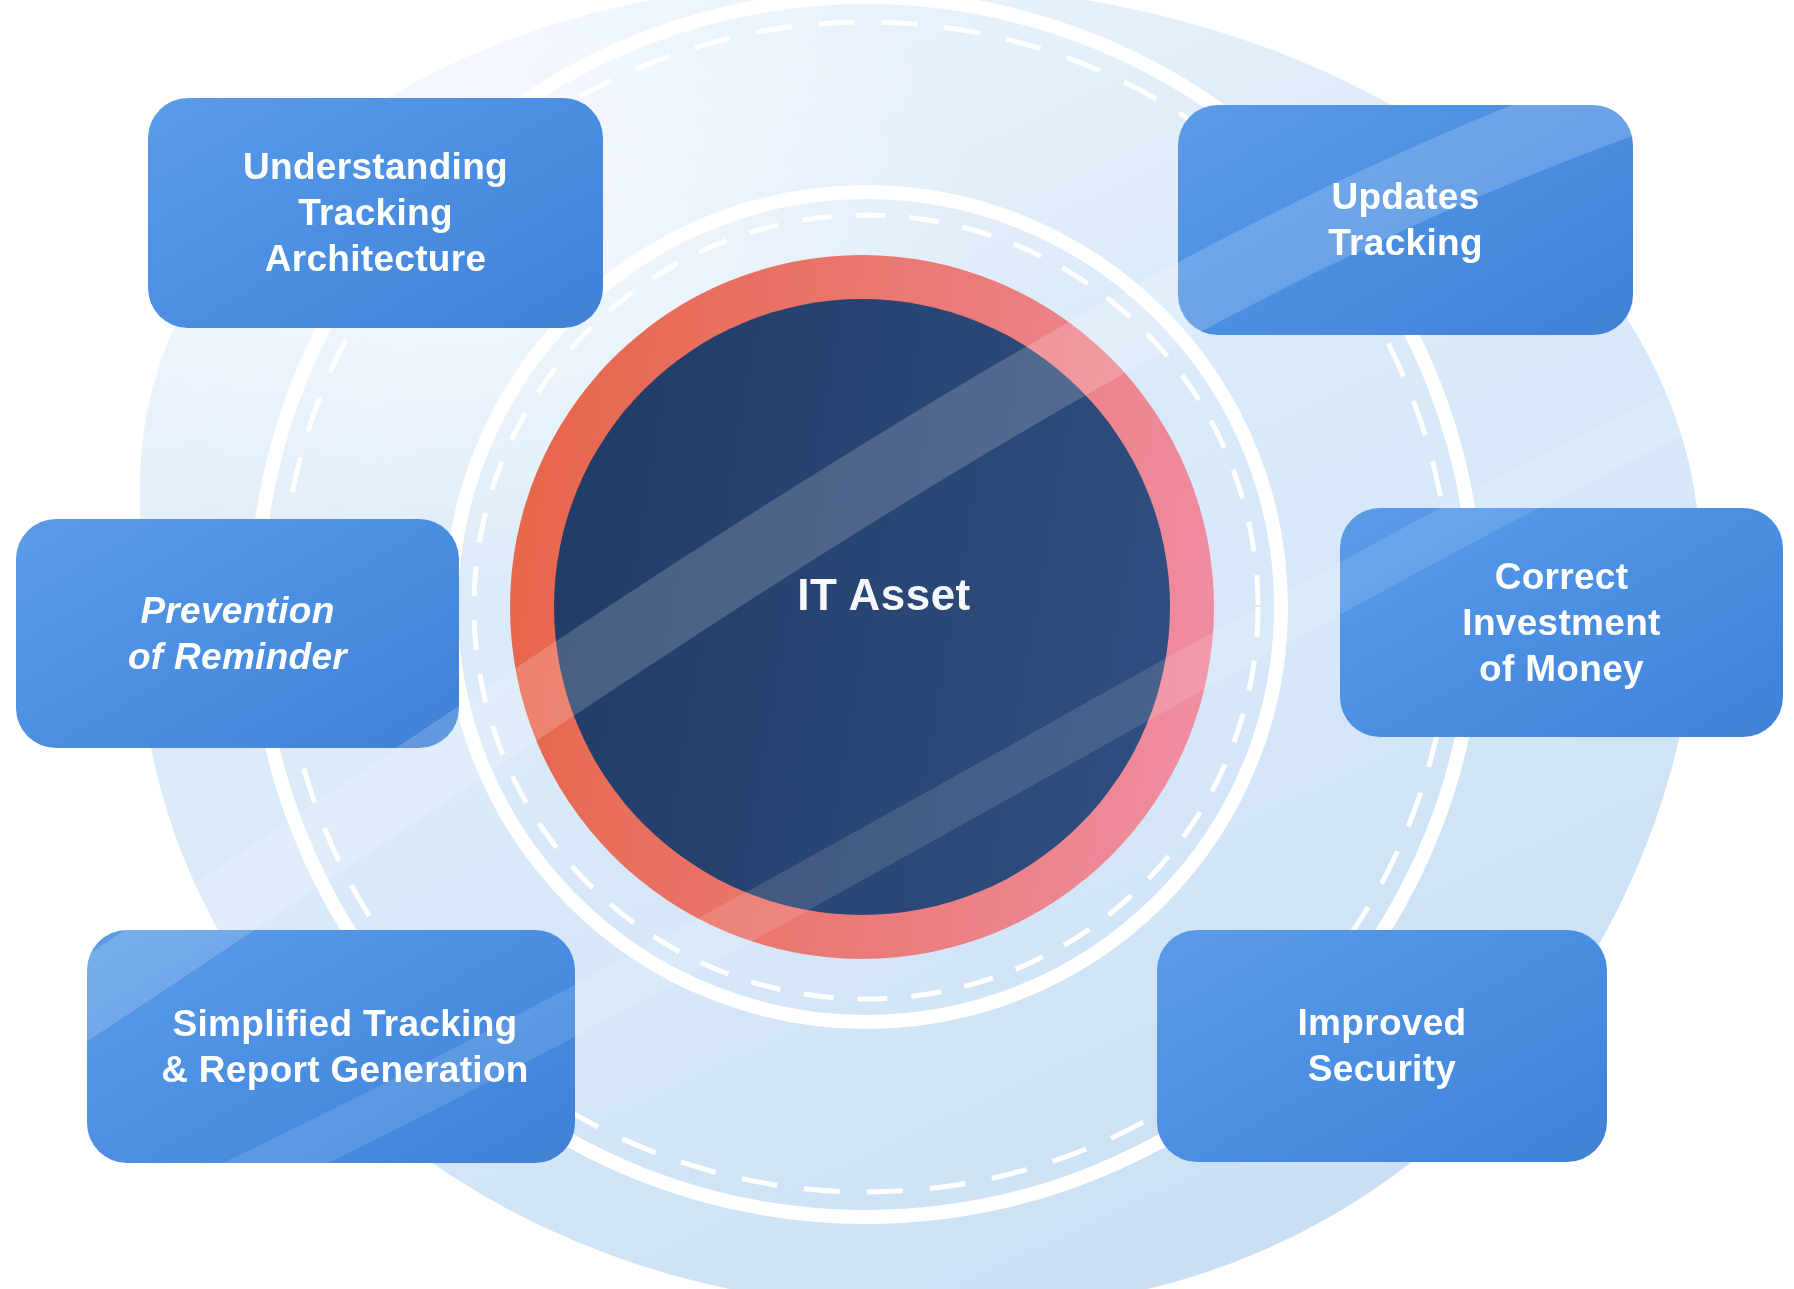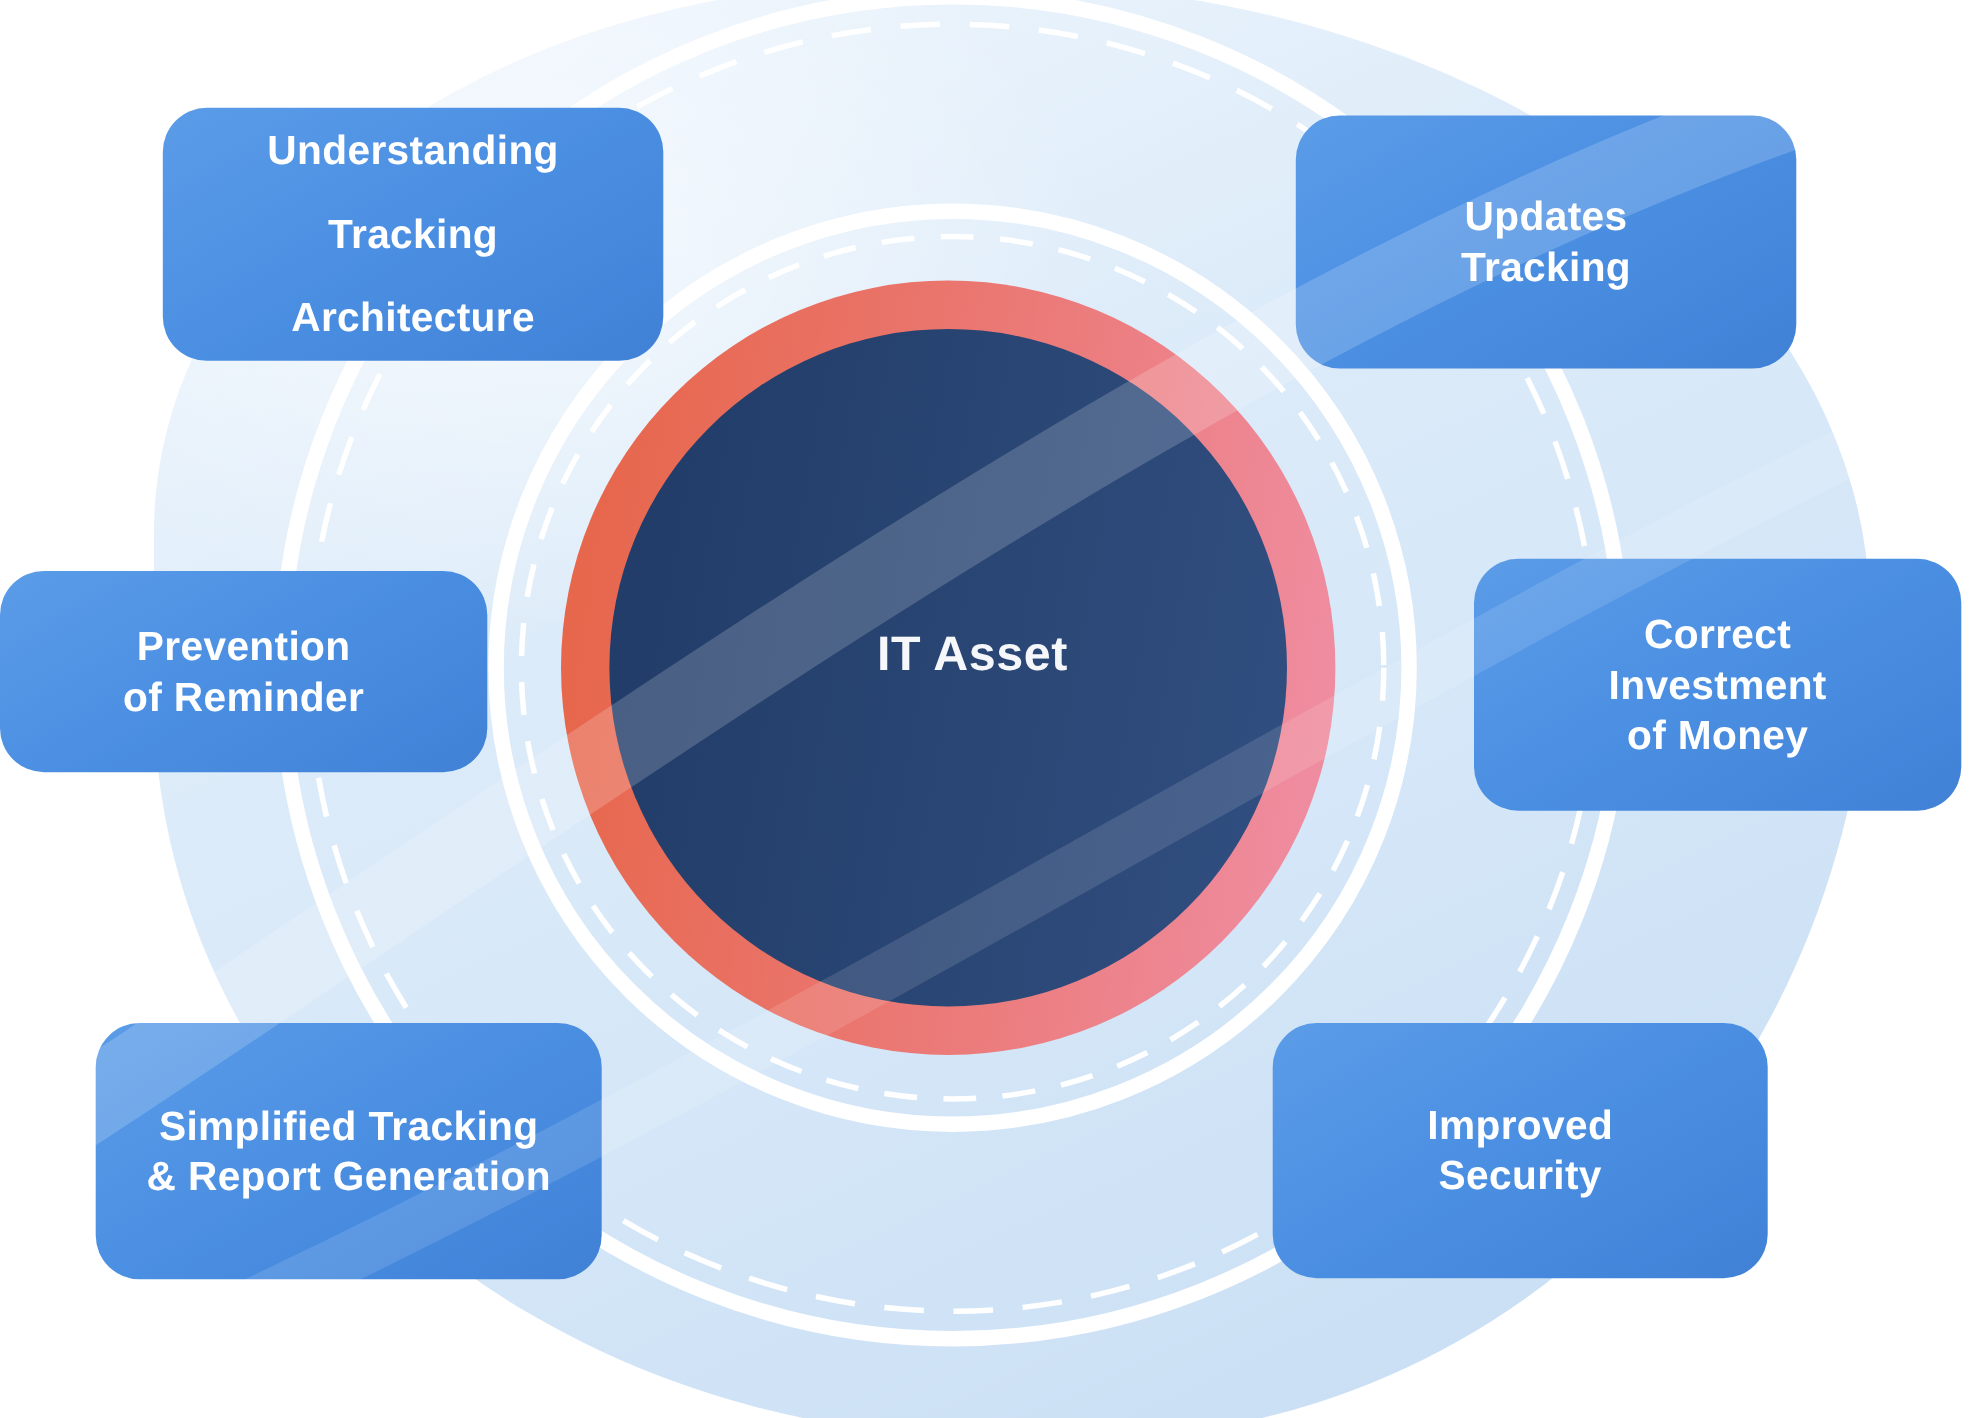--- a/index.html
+++ b/index.html
@@ -58,25 +58,25 @@
   .card{
     position:absolute;
     border-radius:40px;
     background:linear-gradient(150deg,var(--card-blue-light) 0%,var(--card-blue) 52%,var(--card-blue-dark) 100%);
     color:#ffffff;
     display:flex;flex-direction:column;justify-content:center;align-items:center;
     text-align:center;
     font-size:37px;line-height:46px;font-weight:600;letter-spacing:.3px;
   }
   .card span{display:block;}
-  .card-tl{left:148px;top:98px;width:455px;height:230px;gap:30px;}
+  .card-tl{left:148px;top:98px;width:455px;height:230px;}
   .card-tr{left:1178px;top:105px;width:455px;height:230px;}
-  .card-ml{left:0px;top:519px;width:443px;height:183px;}
+  .card-ml{left:16px;top:519px;width:443px;height:229px;font-style:italic;}
   .card-mr{left:1340px;top:508px;width:443px;height:229px;}
-  .card-bl{left:87px;top:930px;width:460px;height:233px;}
+  .card-bl{left:87px;top:930px;width:460px;height:233px;padding-left:28px;}
   .card-br{left:1157px;top:930px;width:450px;height:232px;}
 </style>
 </head>
 <body>
 
 <div class="stage">
 
   <div class="blob"></div>
 
   <svg class="layer" width="1794" height="1289" viewBox="0 0 1794 1289">

